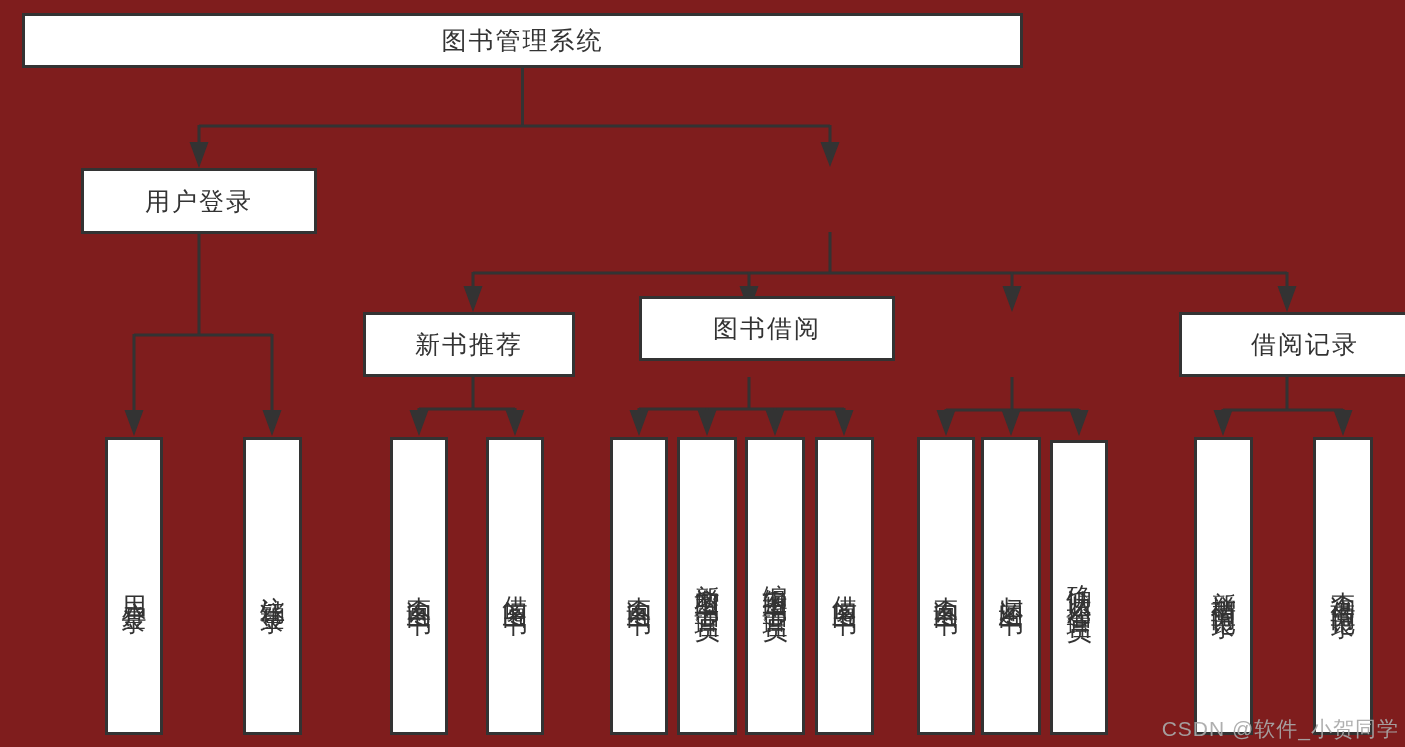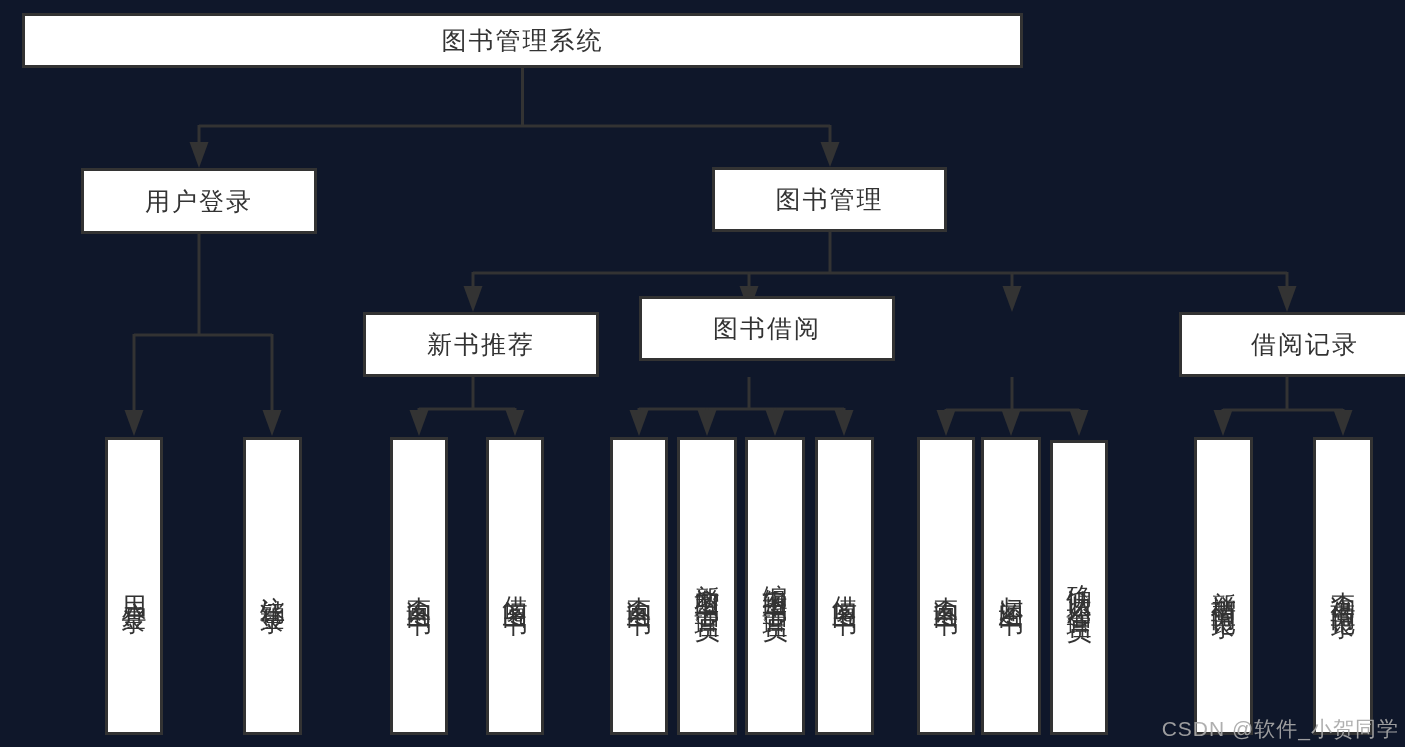--- a/index.html
+++ b/index.html
@@ -1,19 +1,19 @@
 <!DOCTYPE html>
 <html><head>
 <meta charset="utf-8">
 <style>
   * { margin:0; padding:0; box-sizing:border-box; }
   html,body { background:#ffffff; }
   body { font-family:"Liberation Sans","DejaVu Sans",sans-serif; color:#333333; }
   .canvas {
-    position:relative; width:1405px; height:747px; background:#0f172a; overflow:hidden;
+    position:relative; width:1405px; height:747px; background:#7f1d1d; overflow:hidden;
   }
   .connectors { position:absolute; left:0; top:0; width:1405px; height:747px; }
   .connectors path.wire { stroke:#333333; stroke-width:3; fill:none; }
   .connectors polygon.head { fill:#333333; stroke:none; }
   .node {
     position:absolute; border:3px solid #333333; background:#ffffff;
     display:flex; align-items:center; justify-content:center;
     font-size:25px; letter-spacing:2px; color:#333333; white-space:nowrap;
   }
   .leaf {
@@ -102,23 +102,22 @@
       <path class="wire" d="M1223 409 V414"></path>
       <polygon class="head" points="1213.5,410 1232.5,410 1223,436"></polygon>
       <path class="wire" d="M1343 409 V414"></path>
       <polygon class="head" points="1333.5,410 1352.5,410 1343,436"></polygon>
     </g>
   </svg>
 
   <div class="node" style="left:22px; top:13px; width:1001px; height:55px;">图书管理系统</div>
 
   <div class="node" style="left:81px; top:168px; width:236px; height:66px;">用户登录</div>
-  <div class="node" style="left:712px; top:167px; width:235px; height:65px;">图书管理</div>
 
-  <div class="node" style="left:363px; top:312px; width:236px; height:65px;text-align:right;">新书推荐</div>
+  <div class="node" style="left:363px; top:312px; width:212px; height:65px;text-align:right;">新书推荐</div>
   <div class="node" style="left:639px; top:296px; width:256px; height:65px;">图书借阅</div>
   <div class="node" style="left:1179px; top:312px; width:252px; height:65px;">借阅记录</div>
 
   <div class="node leaf" style="left:105px; top:437px; width:58px; height:298px;">用户登录</div>
   <div class="node leaf" style="left:243px; top:437px; width:59px; height:298px;">注销登录</div>
 
   <div class="node leaf" style="left:390px; top:437px; width:58px; height:298px;">查询图书</div>
   <div class="node leaf" style="left:486px; top:437px; width:58px; height:298px;">借阅图书</div>
 
   <div class="node leaf" style="left:610px; top:437px; width:58px; height:298px;">查询图书</div>

